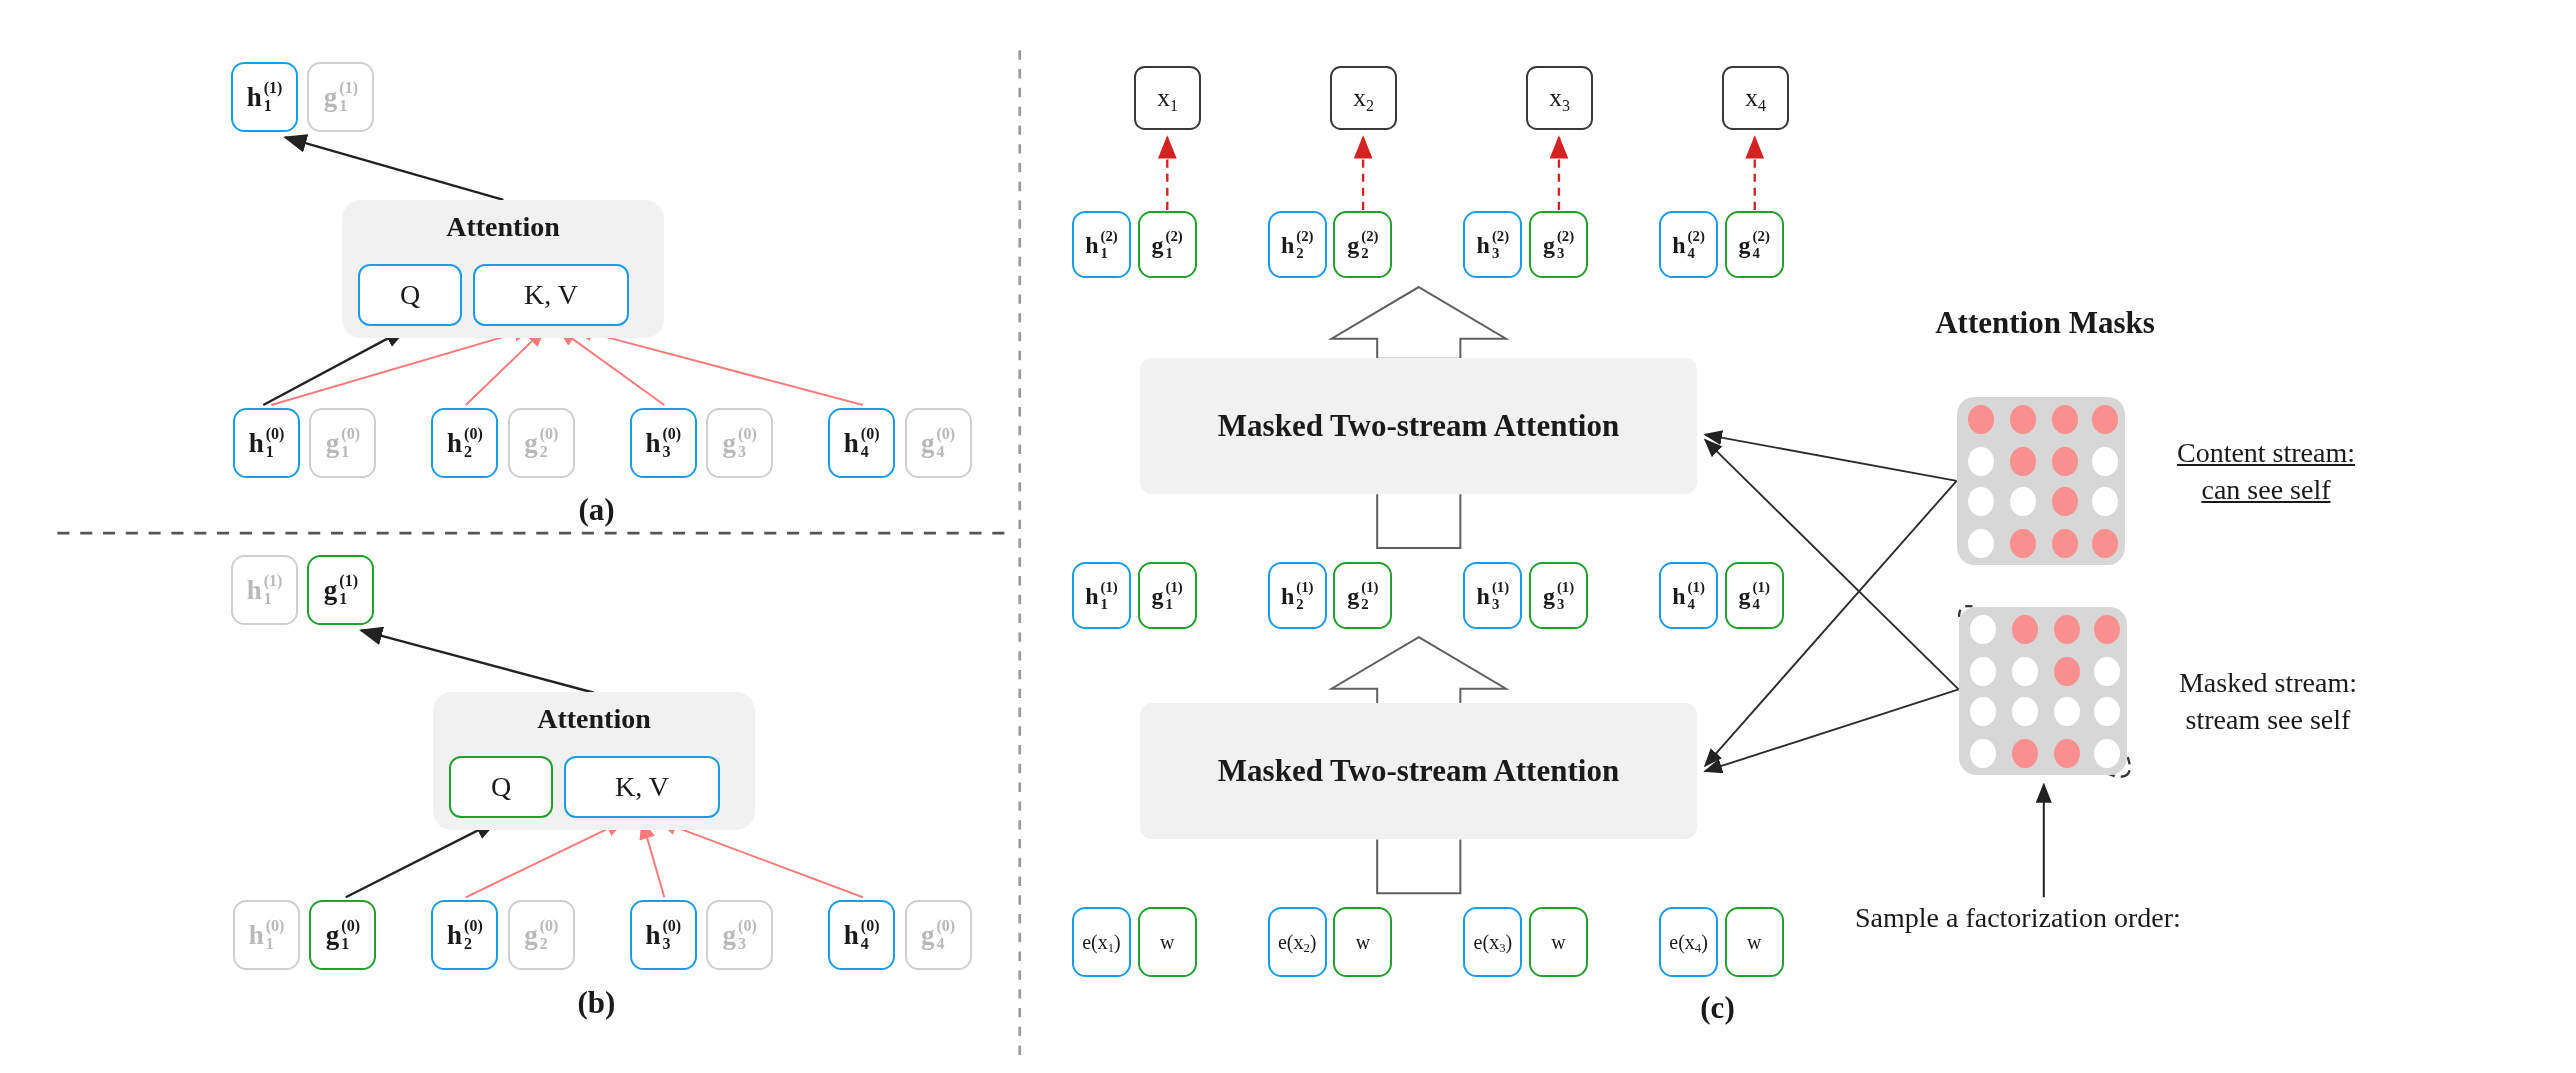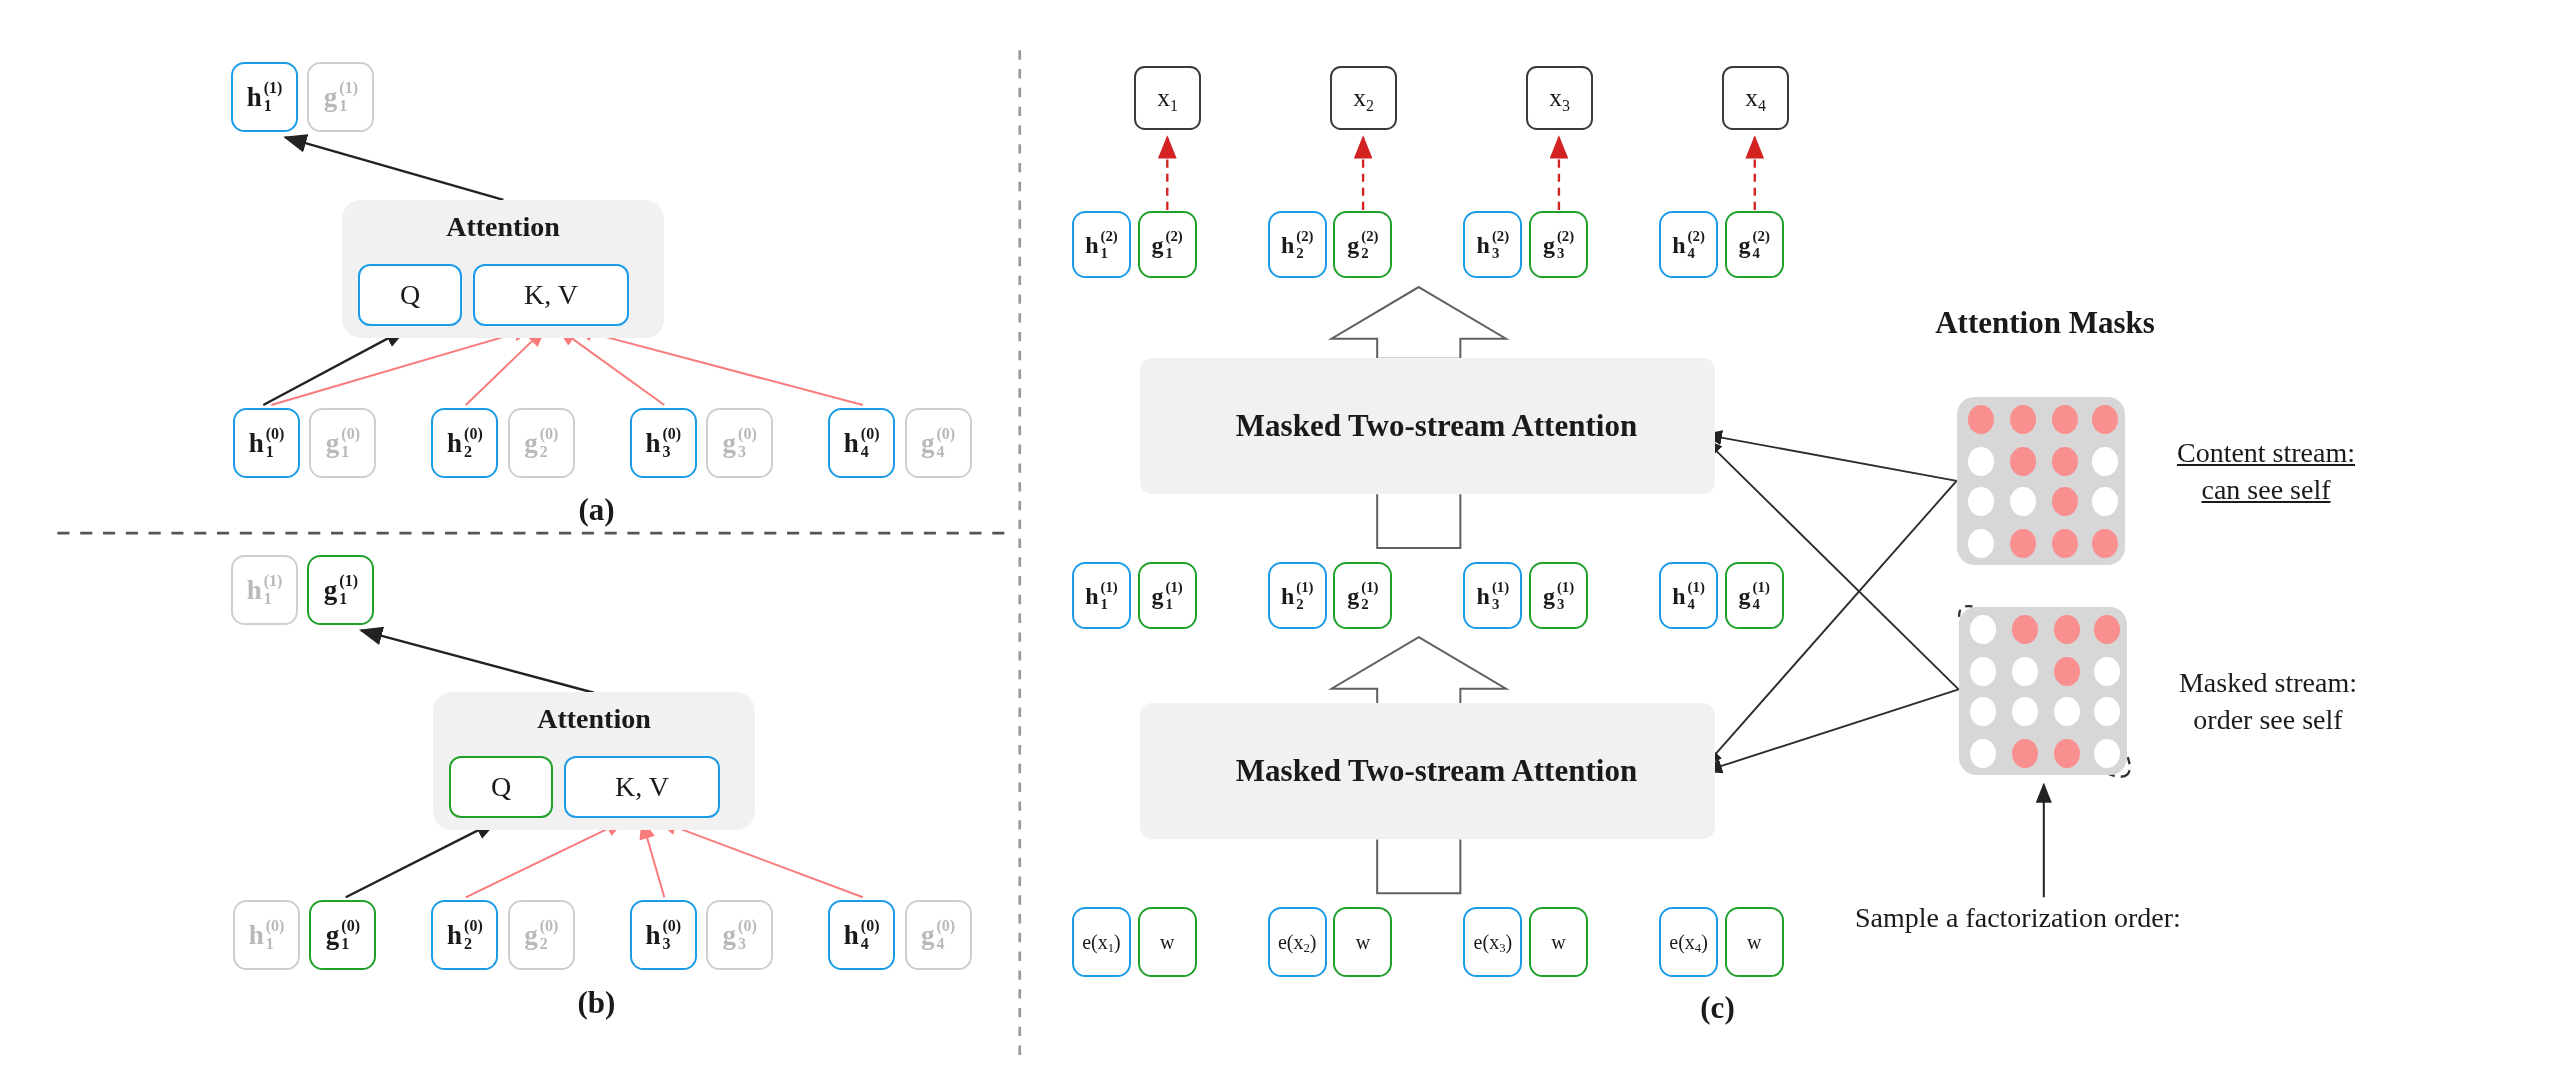--- a/index.html
+++ b/index.html
@@ -47,21 +47,21 @@
   .attn-title{position:absolute;top:10.7px;left:0;width:100%;text-align:center;
               font-size:28px;font-weight:700;}
   .qkv{position:absolute;top:64px;box-sizing:border-box;height:62px;background:#fff;
        border:2.7px solid var(--blue);border-radius:12px;display:flex;align-items:center;
        justify-content:center;font-size:28px;}
   .q-box{left:16px;width:104px;}
   .kv-box{left:131px;width:156px;}
   .q-green{border-color:var(--green);}
 
   .mta{position:absolute;width:557px;height:136px;background:var(--panel_bg);border-radius:12px;
-       display:flex;align-items:center;justify-content:center;font-size:31px;font-weight:700;padding-left:18px;}
+       display:flex;align-items:center;justify-content:center;font-size:31px;font-weight:700;}
 
   .panel-label{position:absolute;width:107px;text-align:center;font-size:31px;font-weight:700;}
 
   .mask{position:absolute;width:168px;height:168px;background:var(--mask_bg);border-radius:17.4px;}
   .dot{position:absolute;width:25.5px;height:29px;border-radius:50%;}
   .dot-on{background:var(--dot_red);}
   .dot-off{background:#fff;}
 
   .caption{position:absolute;width:282px;text-align:center;font-size:28px;line-height:1.32;}
   .masks-title{position:absolute;left:1911px;top:305px;width:268px;text-align:center;font-size:31px;font-weight:bold;}
@@ -545,19 +545,19 @@
       <div class="dot dot-off" style="left: 53px; top: 90px;"></div>
       <div class="dot dot-off" style="left: 95px; top: 90px;"></div>
       <div class="dot dot-off" style="left: 135px; top: 90px;"></div>
       <div class="dot dot-off" style="left: 11.4px; top: 132px;"></div>
       <div class="dot dot-on" style="left: 53px; top: 132px;"></div>
       <div class="dot dot-on" style="left: 95px; top: 132px;"></div>
       <div class="dot dot-off" style="left: 135px; top: 132px;"></div>
     </div>
   <div class="caption" style="left:2127px;top:665px;">
     <div>Masked stream:</div>
-    <div>order see self</div>
+    <div>stream see self</div>
   </div>
 
   <div class="fact" style="top:902px;">Sample a factorization order:</div>
 
 </div>
 
 
 </body></html>

